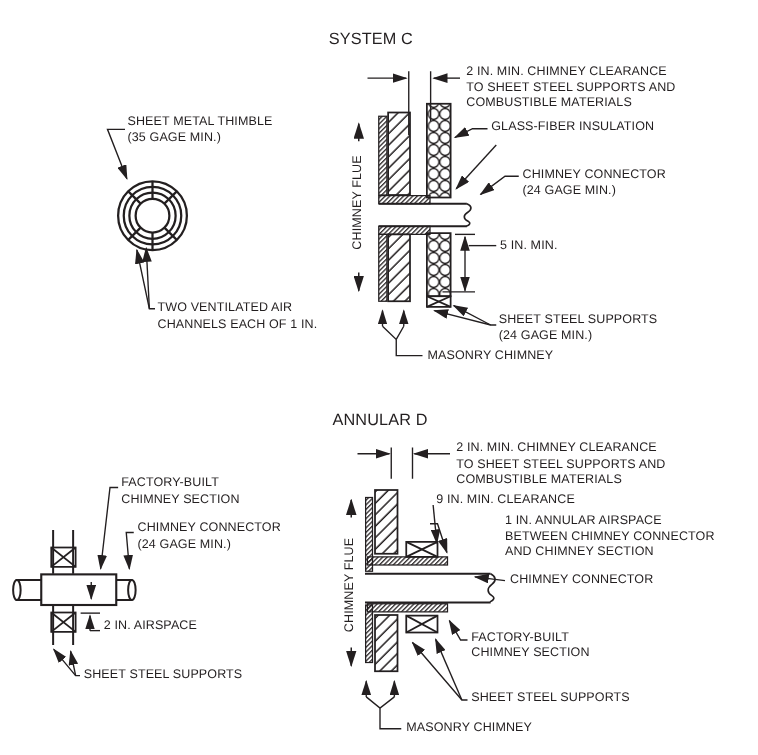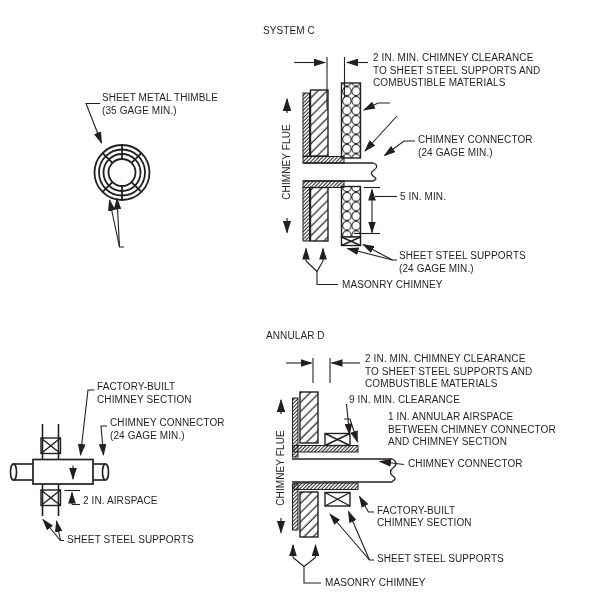--- a/index.html
+++ b/index.html
@@ -1,21 +1,21 @@
 <!DOCTYPE html>
 <html><head>
 <meta charset="utf-8">
 <style>
   html,body{margin:0;padding:0;background:#fff;}
   #stage{position:relative;width:606px;height:604px;background:#ffffff;overflow:hidden;
          font-family:"Liberation Sans",sans-serif;}
   #linework{position:absolute;left:0;top:0;}
   .lbl{position:absolute;font:10px/12.5px "Liberation Sans",sans-serif;color:#231f20;
        white-space:pre;letter-spacing:.1px;}
-  .ttl{font-size:10px;line-height:13px;}
+  .ttl{font-size:13px;line-height:13px;}
   .vlbl{transform:translate(-50%,-50%) rotate(-90deg);white-space:nowrap;}
 </style>
 </head>
 <body>
 
 <div id="stage">
 
 <svg id="linework" width="606" height="604" viewBox="0 0 606 604">
   <defs>
     <marker id="ah" markerWidth="11" markerHeight="7" refX="10" refY="3.5" orient="auto-start-reverse" markerUnits="strokeWidth">
@@ -198,44 +198,47 @@
     <g stroke-width="1.2">
       <path d="M281,414 V400" marker-end="url(#ah)"></path>
       <path d="M281,518 V532.5" marker-end="url(#ah)"></path>
     </g>
   </g>
 </svg>
 
   <div class="lbl ttl" style="left:263px;top:24px;">SYSTEM C</div>
   <div class="lbl" style="left:102px;top:92px;">SHEET METAL THIMBLE
 (35 GAGE MIN.)</div>
+  <div class="lbl" style="left:126px;top:241px;">TWO VENTILATED AIR
+CHANNELS EACH OF 1 IN.</div>
   <div class="lbl vlbl" style="left:287px;top:162px;">CHIMNEY FLUE</div>
   <div class="lbl" style="left:373px;top:52px;">2 IN. MIN. CHIMNEY CLEARANCE
 TO SHEET STEEL SUPPORTS AND
 COMBUSTIBLE MATERIALS</div>
+  <div class="lbl" style="left:393px;top:96px;">GLASS-FIBER INSULATION</div>
   <div class="lbl" style="left:418px;top:134px;">CHIMNEY CONNECTOR
 (24 GAGE MIN.)</div>
   <div class="lbl" style="left:400px;top:190.5px;">5 IN. MIN.</div>
   <div class="lbl" style="left:399px;top:250px;">SHEET STEEL SUPPORTS
 (24 GAGE MIN.)</div>
   <div class="lbl" style="left:342px;top:279px;">MASONRY CHIMNEY</div>
 
   <div class="lbl ttl" style="left:266px;top:328.5px;">ANNULAR D</div>
   <div class="lbl" style="left:97px;top:381px;">FACTORY-BUILT
 CHIMNEY SECTION</div>
   <div class="lbl" style="left:110px;top:417px;">CHIMNEY CONNECTOR
 (24 GAGE MIN.)</div>
   <div class="lbl" style="left:83px;top:495px;">2 IN. AIRSPACE</div>
   <div class="lbl" style="left:67px;top:534px;">SHEET STEEL SUPPORTS</div>
   <div class="lbl vlbl" style="left:281px;top:468px;">CHIMNEY FLUE</div>
   <div class="lbl" style="left:365px;top:353px;">2 IN. MIN. CHIMNEY CLEARANCE
 TO SHEET STEEL SUPPORTS AND
 COMBUSTIBLE MATERIALS</div>
   <div class="lbl" style="left:349px;top:394px;">9 IN. MIN. CLEARANCE</div>
-  <div class="lbl" style="left:356px;top:411px;padding-left:32px;">1 IN. ANNULAR AIRSPACE
+  <div class="lbl" style="left:372px;top:411px;padding-left:32px;">1 IN. ANNULAR AIRSPACE
 BETWEEN CHIMNEY CONNECTOR
 AND CHIMNEY SECTION</div>
   <div class="lbl" style="left:408px;top:457.5px;">CHIMNEY CONNECTOR</div>
   <div class="lbl" style="left:377px;top:504.5px;">FACTORY-BUILT
 CHIMNEY SECTION</div>
   <div class="lbl" style="left:377px;top:553px;">SHEET STEEL SUPPORTS</div>
   <div class="lbl" style="left:325px;top:577px;">MASONRY CHIMNEY</div>
 </div>
 
 </body></html>

